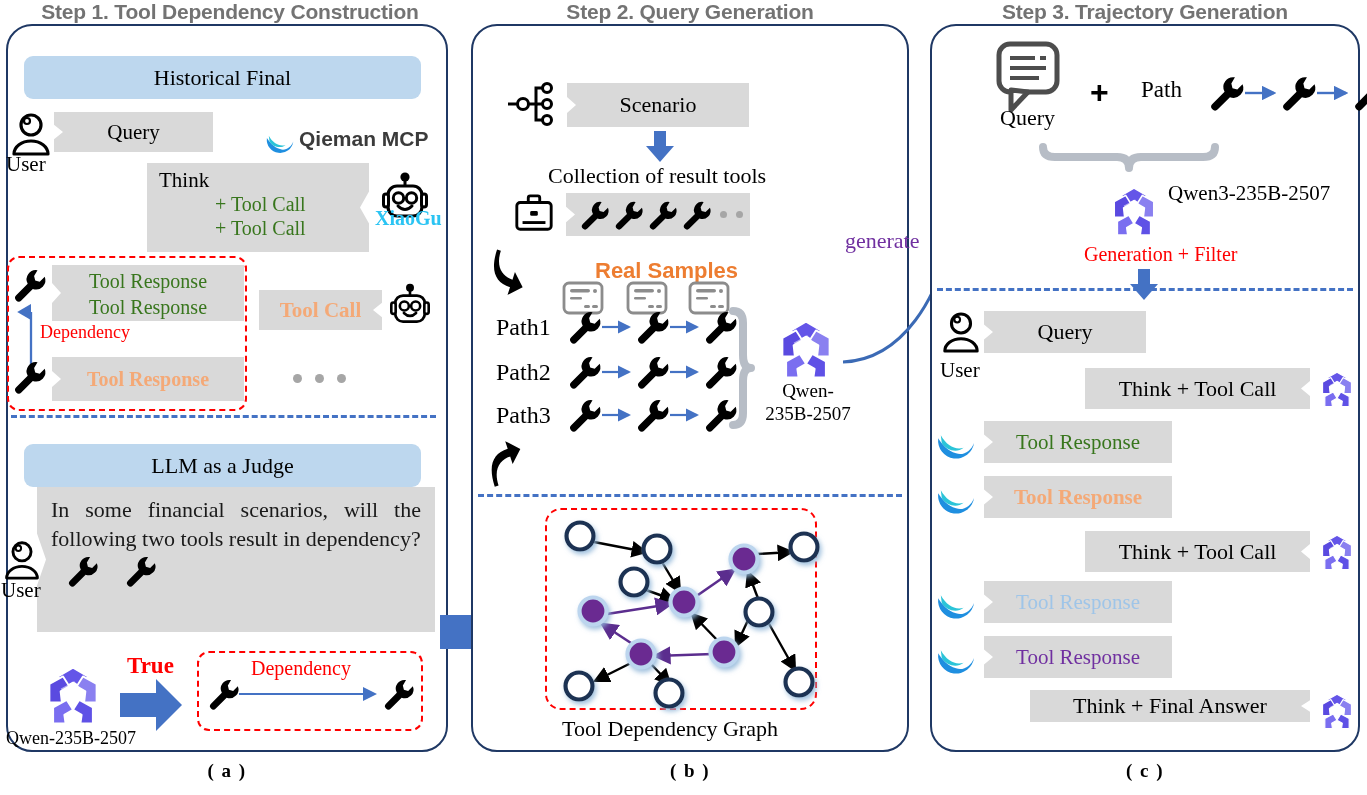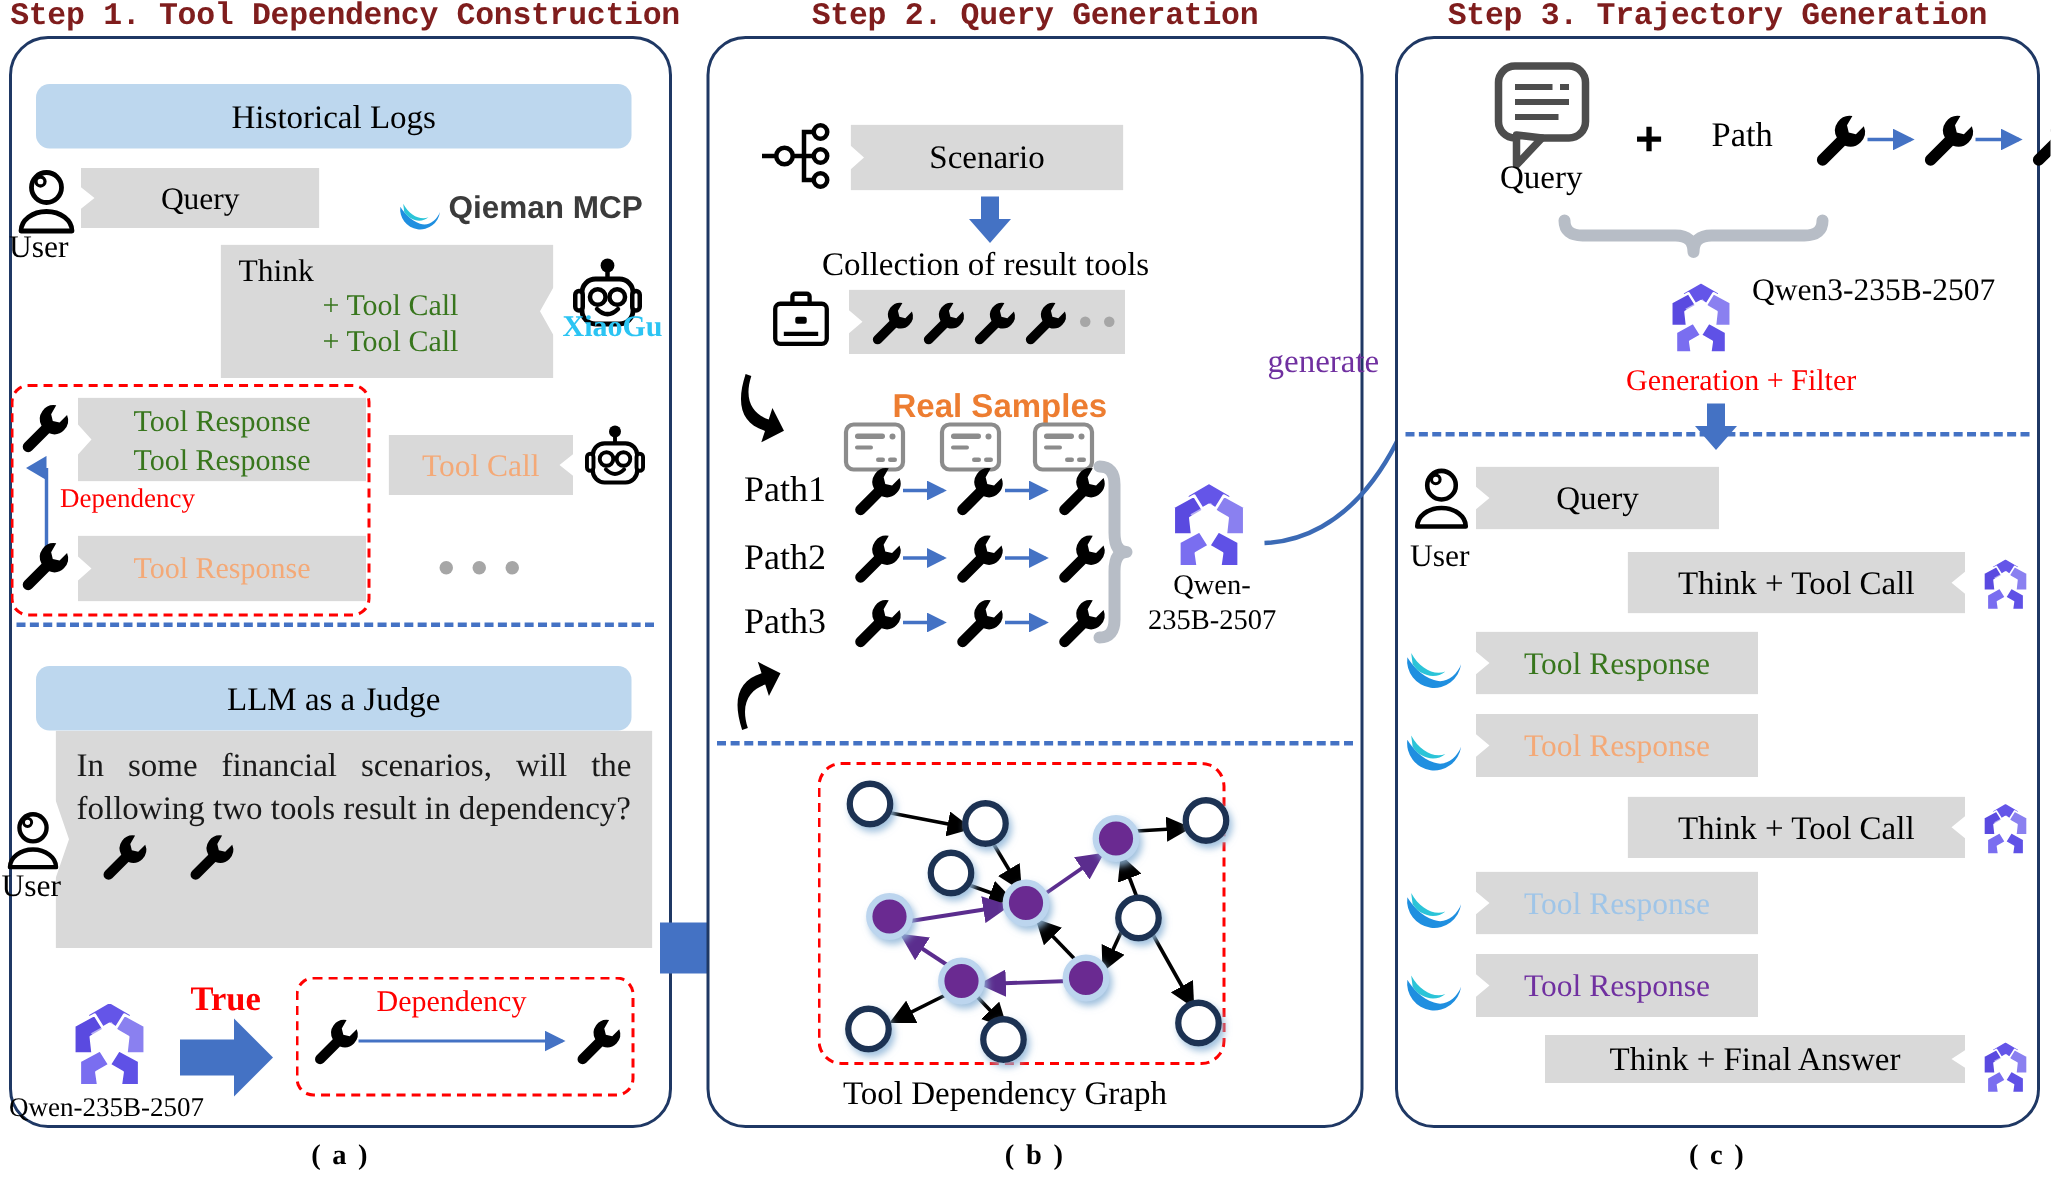--- a/index.html
+++ b/index.html
@@ -8,22 +8,22 @@
     background: #ffffff;
     font-family: "Liberation Serif", serif;
     overflow: hidden;
   }
   #root { position: relative; width: 1367px; height: 795px; }
 
   
   .abs { position: absolute; }
   .step-title {
     position: absolute; text-align: center;
-    font-family: Liberation Mono, monospace;
-    font-weight: bold; font-size: 21px; color: #7f1d1d;
+    font-family: Liberation Sans, sans-serif;
+    font-weight: bold; font-size: 21px; color: #737373;
     letter-spacing: -0.2px; white-space: nowrap;
   }
   .panel {
     position: absolute;
     border: 2.2px solid #1f3864;
     border-radius: 26px;
     background: #fff;
   }
   .panel-caption {
     position: absolute; text-align: center;
@@ -63,21 +63,21 @@
   .red-dash {
     position: absolute;
     border: 2.4px dashed #ff0000;
     border-radius: 12px;
   }
   .blue-dash-sep {
     position: absolute;
     border-top: 3px dashed #4472c4;
   }
   .green { color: #38761d; }
-  .salmon { color: #f4a977; }
+  .salmon { color: #f4a977; font-weight: bold; }
   .red { color: #ff0000; }
   .purple { color: #7030a0; }
   .lightblue-txt { color: #9fc5e8; }
   .orange-bold {
     font-family: "Liberation Sans", sans-serif;
     font-weight: bold; color: #ed7d31;
   }
   .cyan-bold {
     font-family: "Liberation Serif", serif;
     font-weight: bold; color: #2bc4f3;
@@ -88,21 +88,21 @@
 </style>
 </head>
 <body>
 
 <div id="root">
 
   <div class="step-title" style="left:4px; top:0px; width:452px;">Step 1. Tool Dependency Construction</div>
 
   <div class="panel" style="left:6px; top:24px; width:442px; height:728px;"></div>
 
-  <div class="blue-header" style="left:24px; top:56px; width:397px; height:43px;">Historical Logs</div>
+  <div class="blue-header" style="left:24px; top:56px; width:397px; height:43px;">Historical Final</div>
 
   <svg class="abs" style="left:10px; top:112px;" width="42" height="44" viewBox="0 0 42 44">
     <circle cx="21" cy="13" r="10" fill="none" stroke="#000" stroke-width="3.2"></circle>
     <circle cx="17" cy="9" r="3" fill="none" stroke="#000" stroke-width="2.2"></circle>
     <path d="M4 42 a17 13 0 0 1 34 0 z" fill="none" stroke="#000" stroke-width="3.2" stroke-linejoin="round"></path>
   </svg>
   <div class="lbl" style="left:6px; top:152px; font-size:21px;">User</div>
 
   <div class="bubble left-notch center" style="left:54px; top:112px; width:159px; height:40px; font-size:21px;">Query</div>
 

